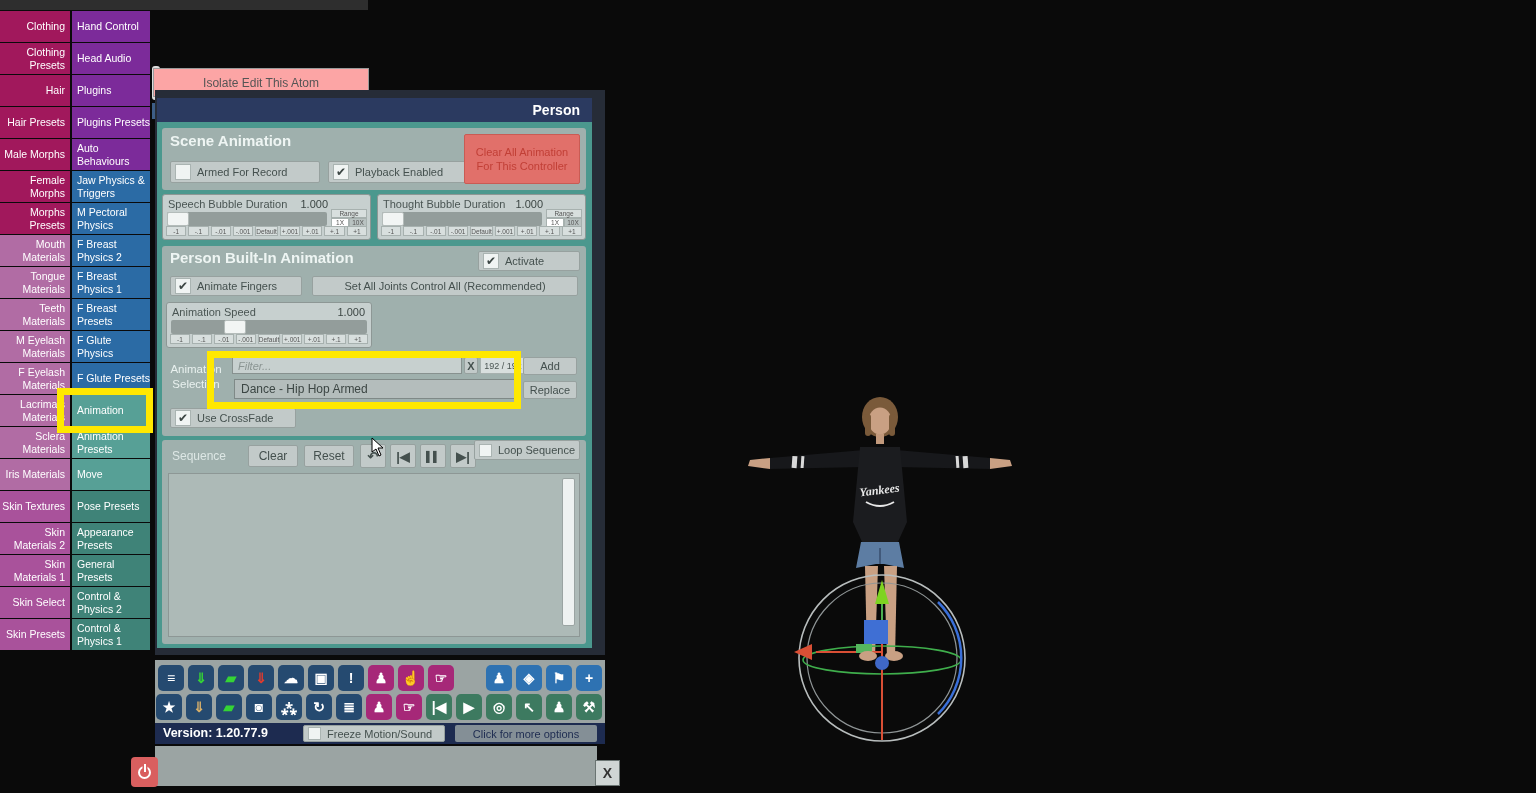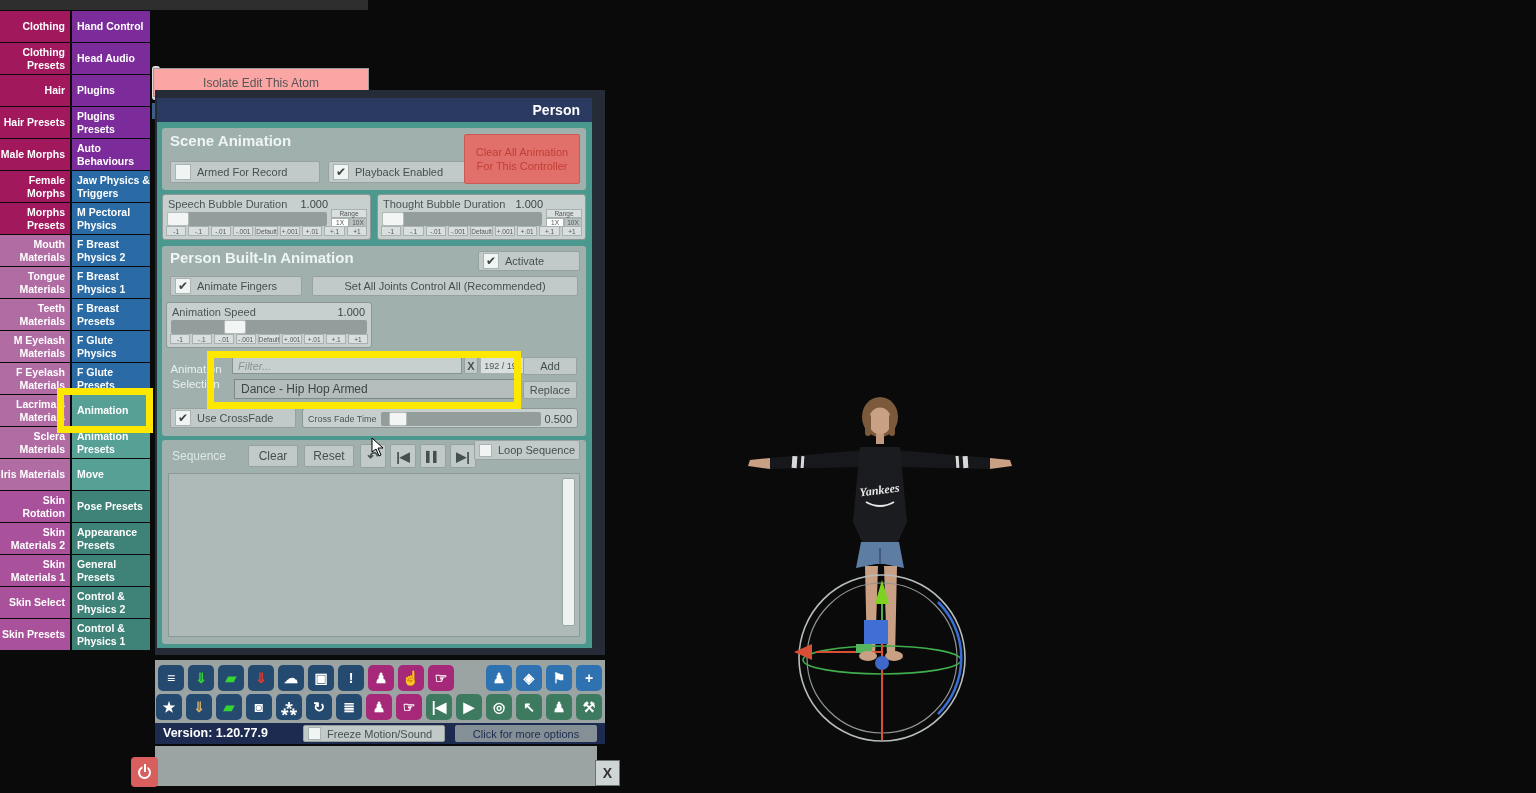--- a/index.html
+++ b/index.html
@@ -7,21 +7,21 @@
     font-family:"Liberation Sans", sans-serif; position:relative; }
   .abs { position:absolute; }
 
   
   #topstrip { left:0; top:0; width:368px; height:10px; background:#2e2e2e; }
 
   
   #sidebar { left:0; top:11px; display:grid;
     grid-template-columns:70px 78px; column-gap:2px;
     grid-auto-rows:31px; row-gap:1px; }
-  .sb-cell { color:#fff; font-size:10.5px; font-weight:bold; line-height:1.15;
+  .sb-cell { color:#fff; font-size:10.5px; font-weight:normal; line-height:1.15;
     display:flex; align-items:center; cursor:pointer; }
   .sb-left { justify-content:flex-end; text-align:right; padding-right:5px; }
   .sb-right { justify-content:flex-start; text-align:left; padding-left:5px; }
   .c-a { background:#a1185c; } .c-b { background:#b16ca4; } .c-c { background:#a9529b; }
   .c-purple { background:#7c2b9a; } .c-blue { background:#2b6ba5; }
   .c-teal { background:#57a096; } .c-teald { background:#3f8378; }
 
   #sb-scroll-thumb { left:152px; top:66px; width:8px; height:34px; background:#dcdcdc; border-radius:3px; }
   #sb-scroll-low { left:152px; top:103px; width:8px; height:16px; background:#3d5e86; }
 
@@ -179,21 +179,21 @@
 
     <div class="sb-cell sb-left c-b">Lacrimals Materials</div>
     <div class="sb-cell sb-right c-teal">Animation</div>
 
     <div class="sb-cell sb-left c-b">Sclera Materials</div>
     <div class="sb-cell sb-right c-teal">Animation Presets</div>
 
     <div class="sb-cell sb-left c-b">Iris Materials</div>
     <div class="sb-cell sb-right c-teal">Move</div>
 
-    <div class="sb-cell sb-left c-c">Skin Rotation</div>
+    <div class="sb-cell sb-left c-c">Skin Textures</div>
     <div class="sb-cell sb-right c-teald">Pose Presets</div>
 
     <div class="sb-cell sb-left c-c">Skin Materials 2</div>
     <div class="sb-cell sb-right c-teald">Appearance Presets</div>
 
     <div class="sb-cell sb-left c-c">Skin Materials 1</div>
     <div class="sb-cell sb-right c-teald">General Presets</div>
 
     <div class="sb-cell sb-left c-c">Skin Select</div>
     <div class="sb-cell sb-right c-teald">Control &amp; Physics 2</div>
@@ -321,27 +321,20 @@
     <div id="filter-input">Filter...</div>
     <div class="btn" id="filter-x">X</div>
     <div id="filter-count">192 / 192</div>
     <div id="selected-anim">Dance - Hip Hop Armed</div>
     <div class="btn" style="left:361px; top:111px; width:54px; height:18px;">Add</div>
     <div class="btn" style="left:361px; top:135px; width:54px; height:18px;">Replace</div>
 
     <div class="btn chk" style="left:8px; top:162px; width:126px; height:20px;">
       <span class="cb">✔</span>
       <span>Use CrossFade</span>
-    </div>
-    <div class="slider" style="left:140px; top:162px; width:276px; height:20px;">
-      <span class="sl-label" style="font-size:9px; top:5px;">Cross Fade Time</span>
-      <div class="sl-track" style="left:78px; top:3px; width:160px;">
-        <div class="sl-thumb" style="left:8px; width:18px;"></div>
-      </div>
-      <span class="sl-value" style="right:5px; top:4px;">0.500</span>
     </div>
   </div>
 
   <div class="section" id="sec-seq">
     <span style="position:absolute; left:10px; top:9px; font-size:12px; color:#dde7e5;">Sequence</span>
     <div class="btn" style="left:86px; top:5px; width:50px; height:22px; font-size:12px;">Clear</div>
     <div class="btn" style="left:142px; top:5px; width:50px; height:22px; font-size:12px;">Reset</div>
     <div class="btn icon-btn" style="left:198px; top:4px; width:26px; height:24px;">↶</div>
     <div class="btn icon-btn" style="left:228px; top:4px; width:26px; height:24px;">|◀</div>
     <div class="btn icon-btn" style="left:258px; top:4px; width:26px; height:24px; font-size:10px;">▌▌</div>

